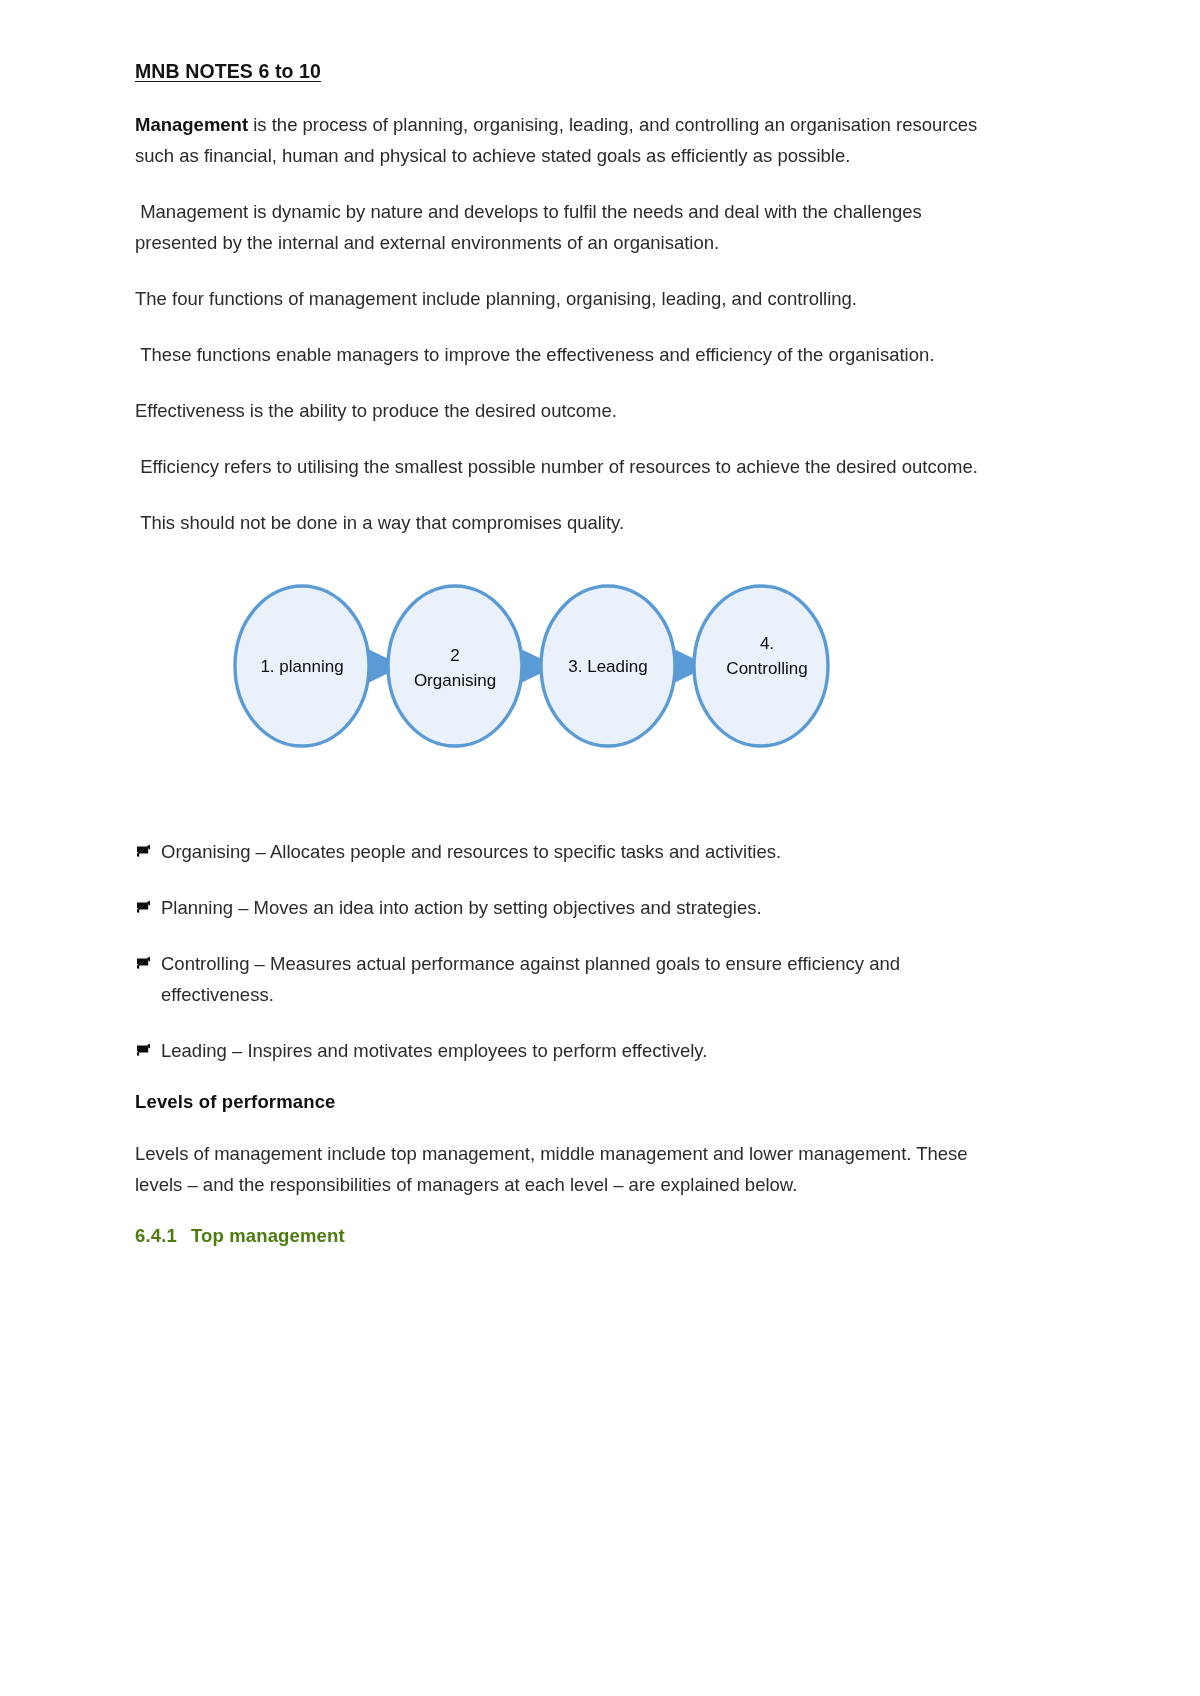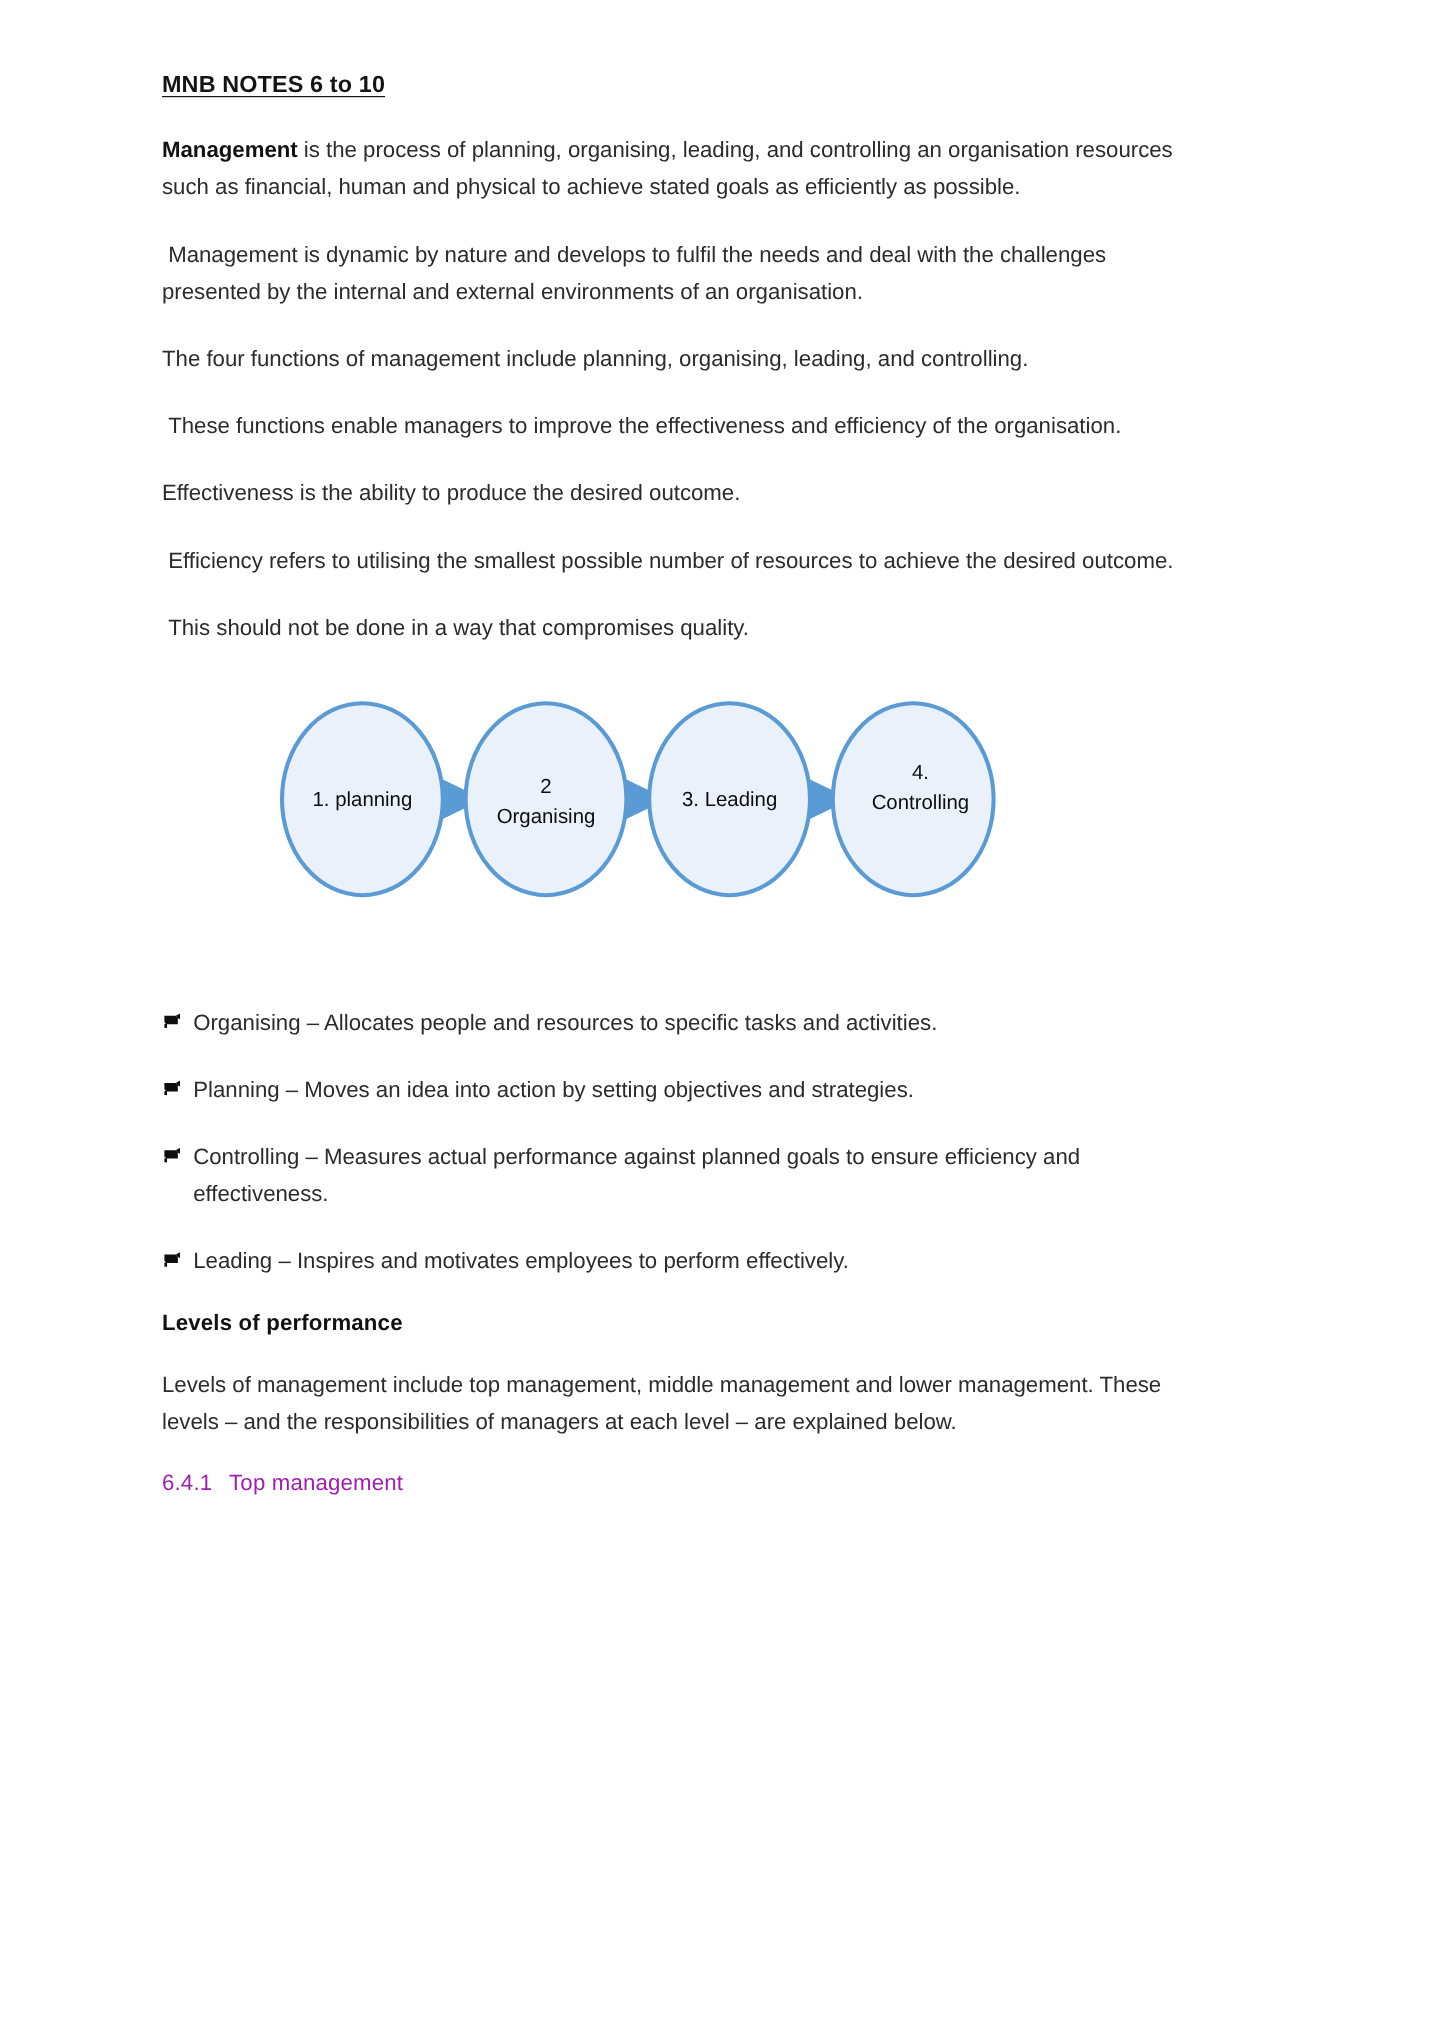--- a/index.html
+++ b/index.html
@@ -78,22 +78,22 @@
   }
   .section-heading {
     font-size: 18.5px;
     font-weight: bold;
     color: #111111;
     margin: 0 0 25px 0;
     letter-spacing: 0.15px;
   }
   .subsection-heading {
     font-size: 18.5px;
-    font-weight: normal;
-    color: #a21caf;
+    font-weight: bold;
+    color: #4d7c0f;
     margin: 0 0 10px 0;
     letter-spacing: 0.15px;
   }
   .subsection-heading .num {
     margin-right: 14px;
   }
   .node-label {
     font-family: "Liberation Sans", sans-serif;
     font-size: 17px;
     fill: #0d0d0d;

